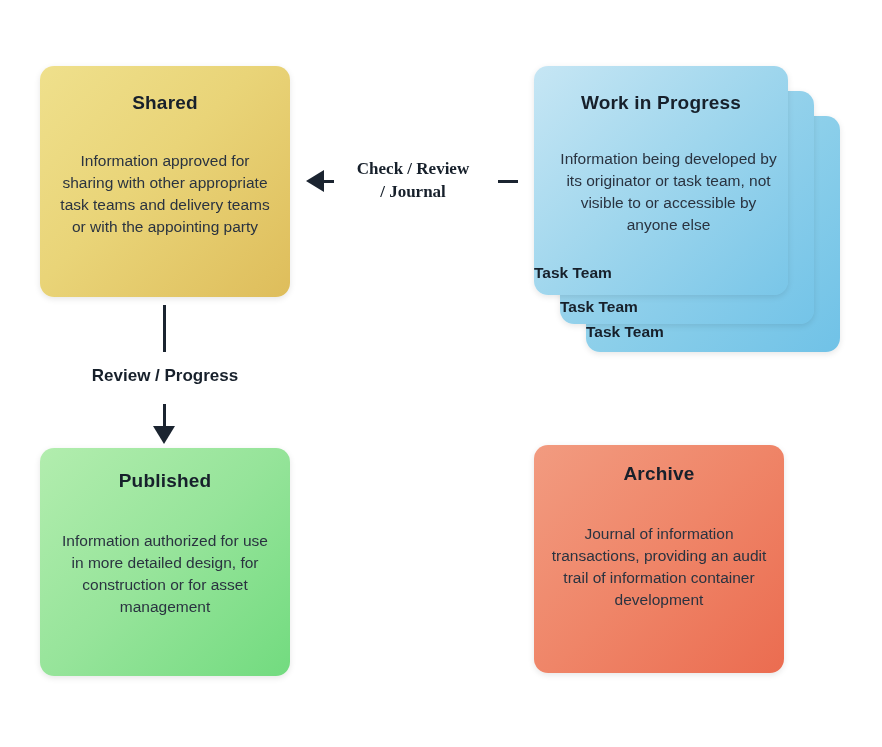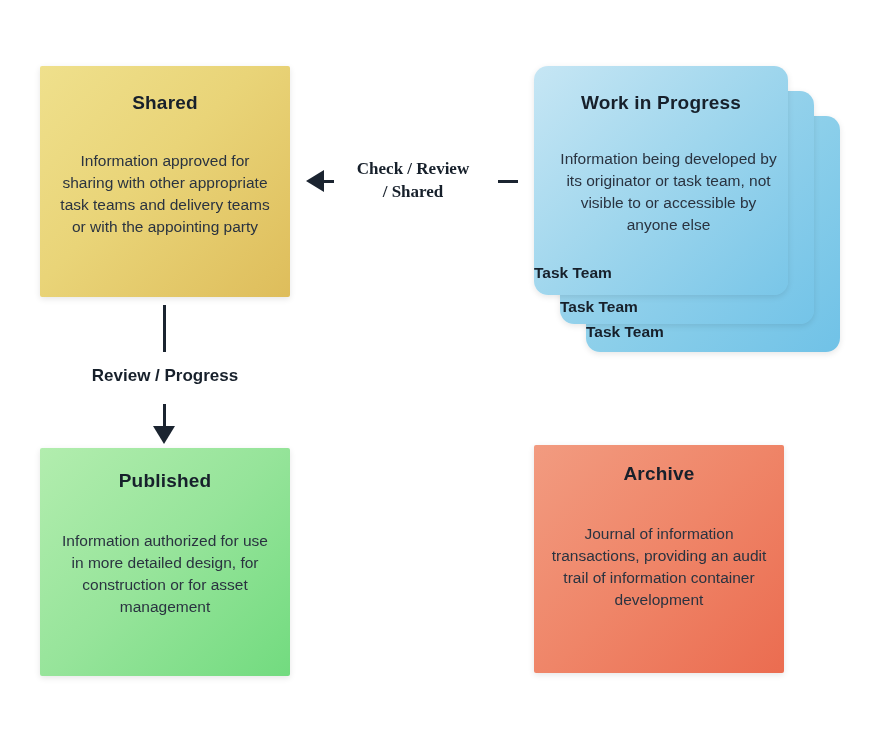--- a/index.html
+++ b/index.html
@@ -16,21 +16,21 @@
     position: relative;
     width: 882px;
     height: 747px;
     background: #ffffff;
     overflow: hidden;
   }
 
   
   .card {
     position: absolute;
-    border-radius: 2px;
+    border-radius: 14px;
     box-sizing: border-box;
     box-shadow: 0 2px 6px rgba(0,0,0,0.10);
   }
   .card-title {
     position: absolute;
     left: 0;
     right: 0;
     text-align: center;
     font-size: 19px;
     font-weight: bold;
@@ -216,21 +216,21 @@
   <div class="card" id="published">
     <div class="card-title">Published</div>
     <div class="card-body">Information authorized for use in more detailed design, for construction or for asset management</div>
   </div>
 
   <div class="conn-line" id="h-dash"></div>
   <div class="conn-line" id="h-stub"></div>
   <div id="h-arrowhead"></div>
   <div class="conn-label" id="label-check">
     <div>Check / Review</div>
-    <div>/ Shared</div>
+    <div>/ Journal</div>
   </div>
 
   <div class="conn-line" id="v-line-top"></div>
   <div class="conn-label" id="label-review">Review / Progress</div>
   <div class="conn-line" id="v-line-bot"></div>
   <div id="v-arrowhead"></div>
 
 </div>
 
 </body></html>

